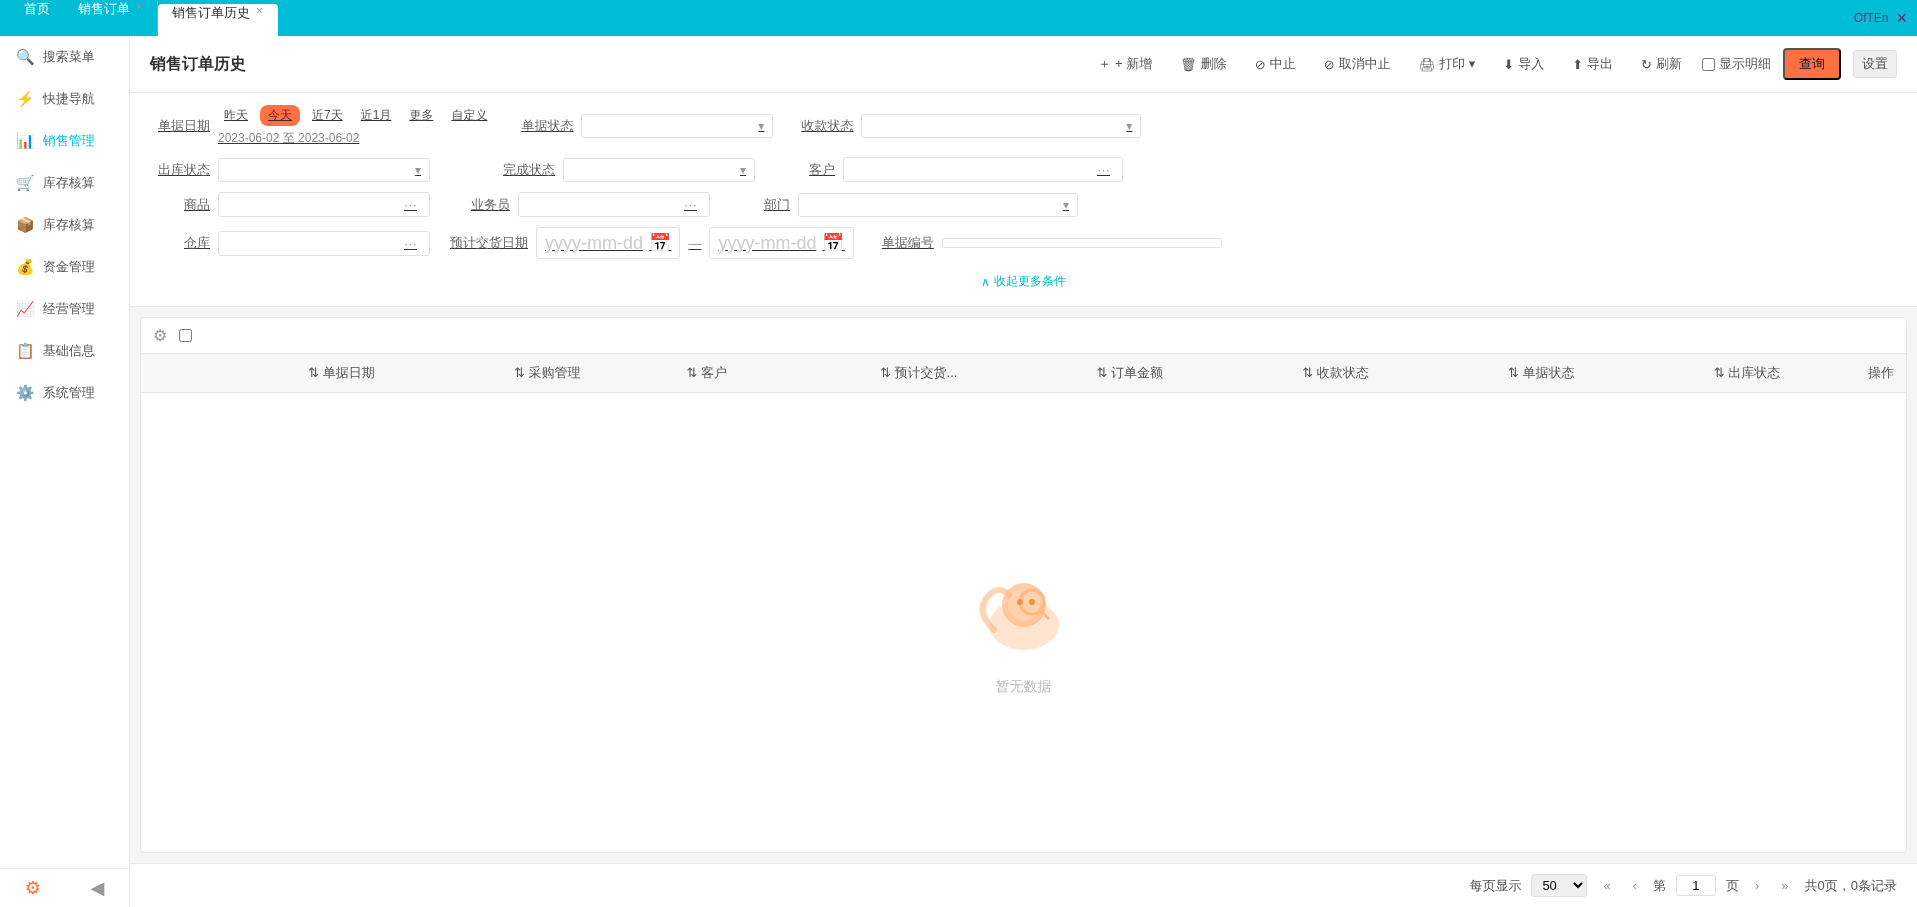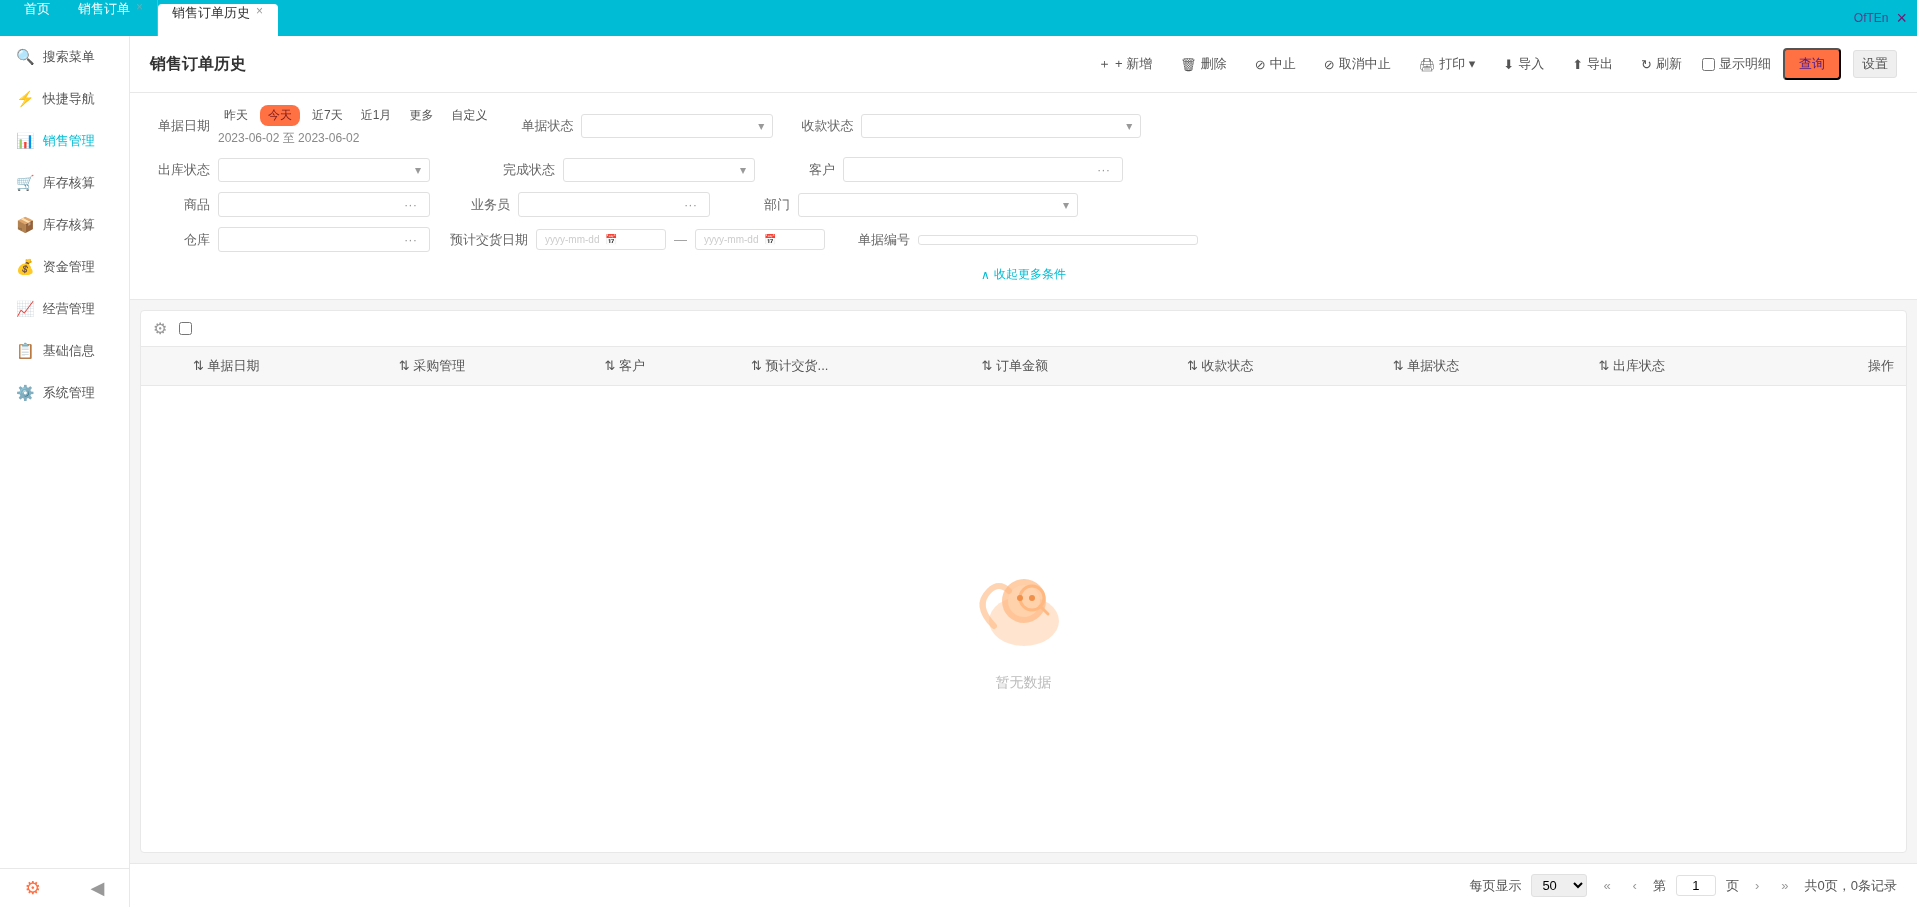--- a/index.html
+++ b/index.html
@@ -26,50 +26,50 @@
     .sidebar-bottom span { cursor: pointer; color: #999; font-size: 16px; }
 
     
     .content { flex: 1; display: flex; flex-direction: column; overflow: hidden; background: #f5f5f5; }
 
     
     .page-header { background: white; padding: 12px 20px; display: flex; align-items: center; justify-content: space-between; border-bottom: 1px solid #e8e8e8; flex-shrink: 0; }
     .page-title { font-size: 16px; font-weight: bold; color: #333; }
     .toolbar { display: flex; align-items: center; gap: 12px; }
     .toolbar-btn { display: flex; align-items: center; gap: 4px; color: #555; cursor: pointer; font-size: 13px; padding: 4px 8px; border-radius: 3px; }
-    .toolbar-btn.orange { background: #ff7043; color: #4c1d95; border-radius: 4px; padding: 5px 14px; }
+    .toolbar-btn.orange { background: #ff7043; color: #0f172a; border-radius: 4px; padding: 5px 14px; }
     .display-toggle { display: flex; align-items: center; gap: 4px; font-size: 13px; color: #555; cursor: pointer; }
     .display-toggle input { width: 13px; height: 13px; }
 
     
     .filter-section { background: white; padding: 12px 20px; border-bottom: 1px solid #e8e8e8; flex-shrink: 0; }
-    .filter-row { display: flex; align-items: center; margin-bottom: 10px; gap: 20px; }
+    .filter-row { display: flex; align-items: center; margin-bottom: 10px; gap: 20px; text-decoration: underline; }
     .filter-item { display: flex; align-items: center; gap: 8px; min-width: 280px; }
     .filter-label { color: #666; white-space: nowrap; min-width: 60px; text-align: right; }
     .filter-control { flex: 1; display: flex; align-items: center; gap: 6px; border: 1px solid #e0e0e0; border-radius: 3px; padding: 4px 8px; background: white; cursor: pointer; min-width: 160px; }
     .filter-control .arrow { color: #999; font-size: 12px; margin-left: auto; }
     .date-range-group { display: flex; align-items: center; gap: 6px; }
     .date-btn { padding: 2px 6px; border-radius: 3px; cursor: pointer; font-size: 12px; color: #555; }
     .date-btn.active { background: #ff7043; color: #7f1d1d; border-radius: 8px; padding: 2px 8px; }
     .date-display { color: #666; font-size: 12px; }
     .filter-dots { color: #999; cursor: pointer; padding: 0 4px; }
     .collapse-bar { text-align: center; color: #00bcd4; font-size: 12px; cursor: pointer; padding: 4px 0; }
     .collapse-bar span { display: inline-flex; align-items: center; gap: 4px; }
 
     
-    .date-input { border: 1px solid #e0e0e0; border-radius: 3px; padding: 4px 8px; font-size: 10px; color: #999; display: flex; align-items: center; gap: 6px; min-width: 130px; }
+    .date-input { border: 1px solid #e0e0e0; border-radius: 3px; padding: 4px 8px; font-size: 18px; color: #999; display: flex; align-items: center; gap: 6px; min-width: 130px; }
     .date-sep { color: #999; }
 
     
     .table-section { flex: 1; overflow: auto; background: white; margin: 10px; border-radius: 4px; border: 1px solid #e8e8e8; display: flex; flex-direction: column; }
     .table-toolbar { display: flex; align-items: center; padding: 8px 12px; border-bottom: 1px solid #e8e8e8; }
     .table-toolbar .gear { color: #999; cursor: pointer; font-size: 16px; }
     table { width: 100%; border-collapse: collapse; font-size: 13px; }
     thead tr { background: #f7f7f7; }
-    th { padding: 10px 12px; text-align: left; border-bottom: 1px solid #e8e8e8; color: #555; font-weight: normal; white-space: nowrap; }
+    th { padding: 10px 12px; text-align: right; border-bottom: 1px solid #e8e8e8; color: #555; font-weight: normal; white-space: nowrap; }
     .checkbox-col { width: 40px; }
 
     
     .pagination-bar { background: white; border-top: 1px solid #e8e8e8; padding: 10px 20px; display: flex; align-items: center; justify-content: flex-end; gap: 10px; font-size: 13px; color: #555; flex-shrink: 0; }
     .pagination-bar select { border: 1px solid #e0e0e0; border-radius: 3px; padding: 2px 6px; font-size: 13px; }
     .pagination-btn { cursor: pointer; color: #999; padding: 2px 6px; border-radius: 3px; }
     .page-input { border: 1px solid #e0e0e0; border-radius: 3px; padding: 2px 6px; width: 40px; text-align: center; font-size: 13px; }
 
     
     .no-data-wrap { flex: 1; display: flex; flex-direction: column; align-items: center; justify-content: center; }

